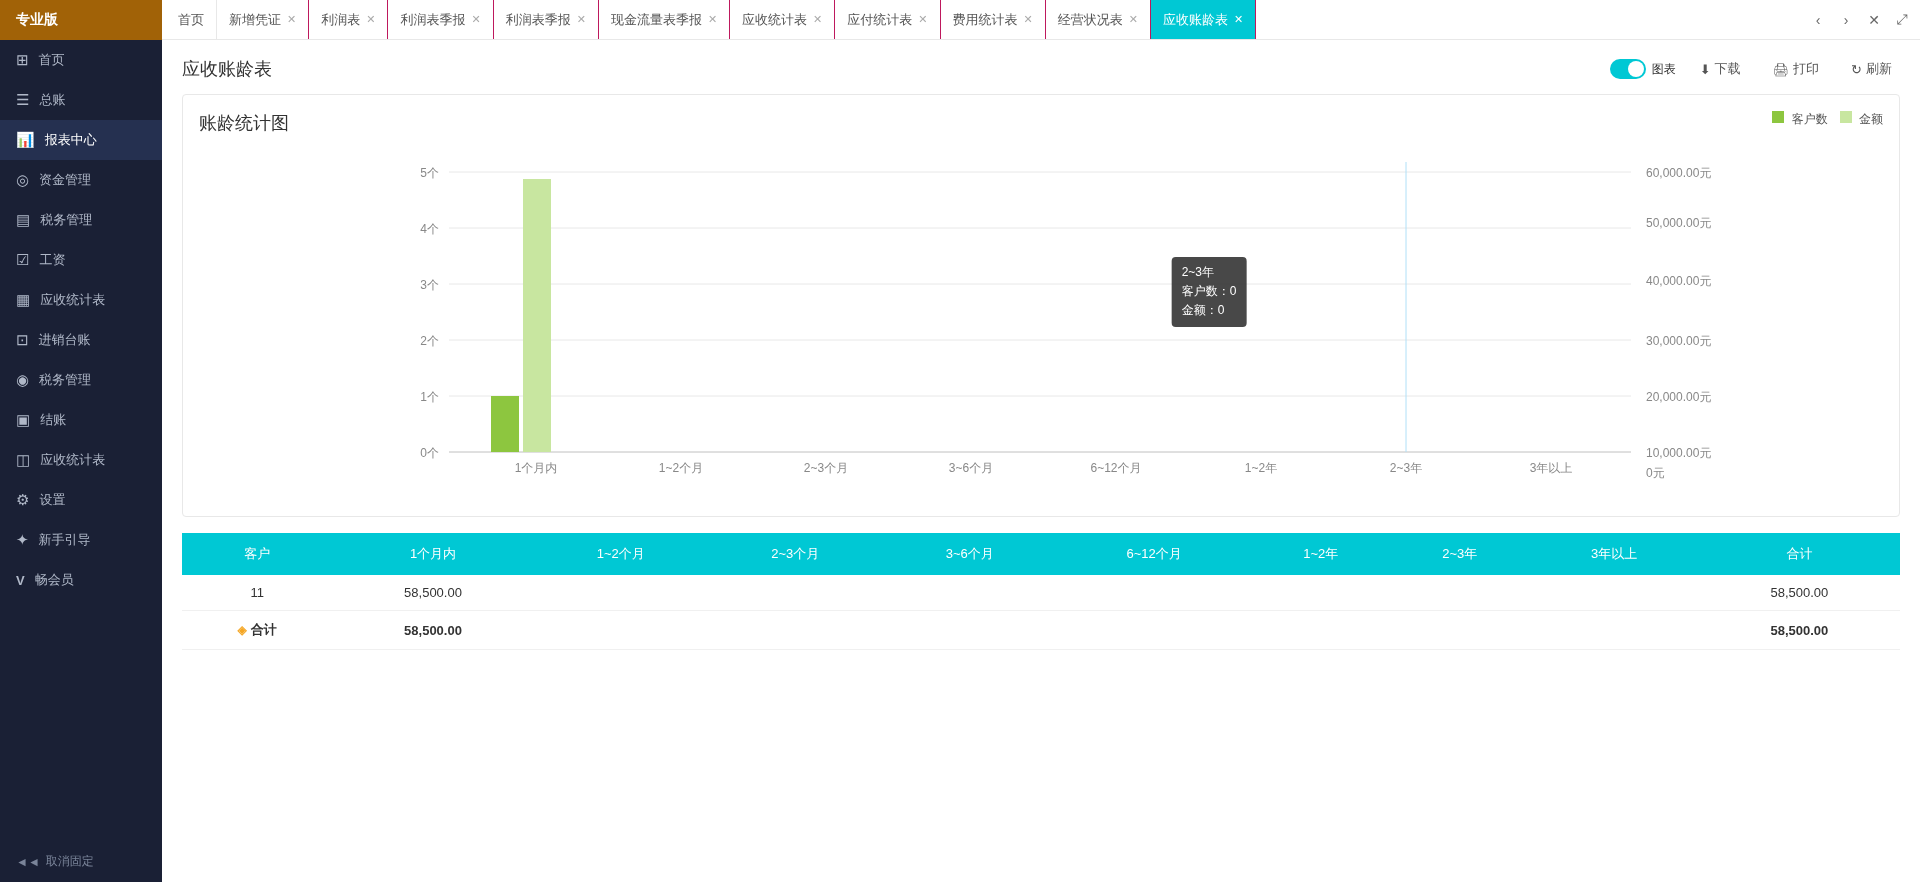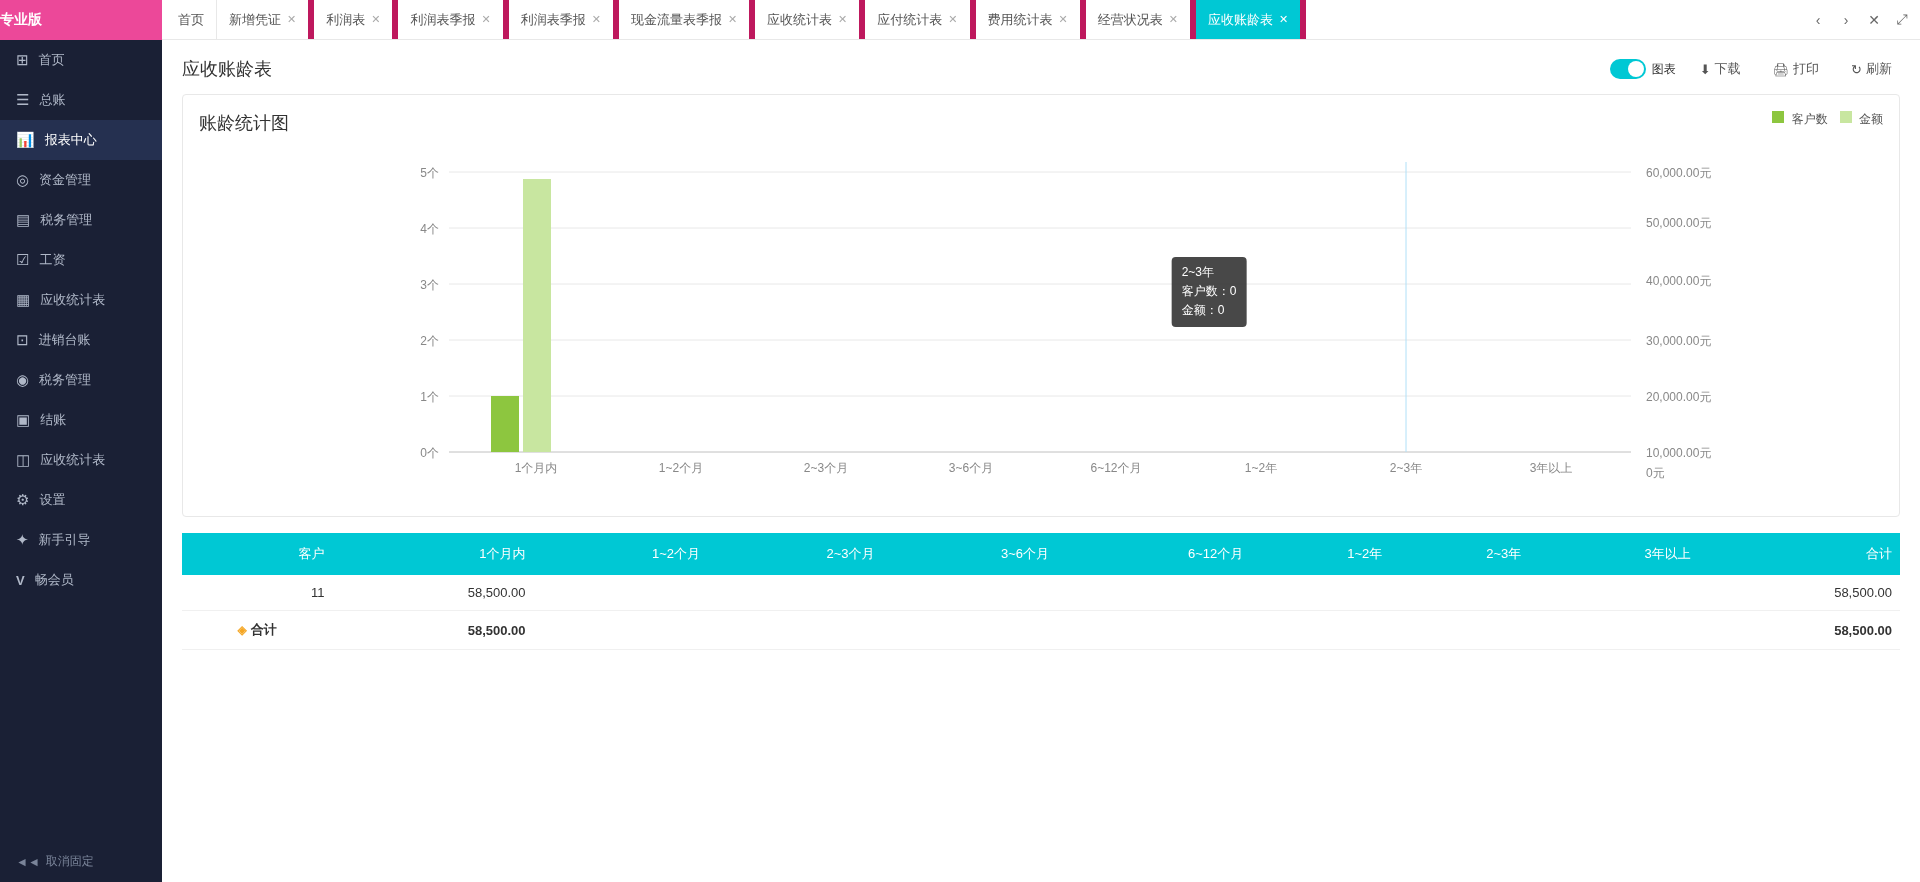--- a/index.html
+++ b/index.html
@@ -9,24 +9,25 @@
     .sidebar {
       width: 162px;
       background: #1a2035;
       color: #ccc;
       display: flex;
       flex-direction: column;
       flex-shrink: 0;
       height: 100%;
     }
     .sidebar-logo {
-      background: #ec4899;
+      background: #a16207;
       height: 40px;
       display: flex;
       align-items: center;
+      padding-left: 16px;
       color: white;
       font-size: 14px;
       font-weight: bold;
     }
     .sidebar-item {
       display: flex;
       align-items: center;
       padding: 11px 16px;
       cursor: pointer;
       color: #b0b8c8;
@@ -61,21 +62,21 @@
     }
     .tab {
       display: flex;
       align-items: center;
       padding: 0 12px;
       height: 40px;
       cursor: pointer;
       white-space: nowrap;
       font-size: 13px;
       color: #555;
-      border-right: 6px solid #be185d;
+      border-right: 1px solid #be185d;
       flex-shrink: 0;
     }
     .tab:first-child { border-right: 1px solid #e8e8e8; }
     .tab.active { background: #00c8d4; color: white; }
     .tab .close-icon { margin-left: 6px; font-size: 11px; color: #aaa; }
     .tab.active .close-icon { color: white; }
     .tab-nav-btns { display: flex; align-items: center; margin-left: auto; }
     .tab-nav-btn { width: 28px; height: 28px; display: flex; align-items: center; justify-content: center; cursor: pointer; color: #666; font-size: 14px; }
 
     
@@ -139,28 +140,28 @@
       pointer-events: none;
     }
 
     
     .table-section { margin: 0 20px; }
     .data-table { width: 100%; border-collapse: collapse; }
     .data-table th {
       background: #00c8d4;
       color: white;
       padding: 12px 8px;
-      text-align: right;
+      text-align: center;
       font-weight: 500;
       font-size: 13px;
       border: none;
     }
     .data-table td {
       padding: 10px 8px;
-      text-align: right;
+      text-align: center;
       font-size: 13px;
       color: #333;
       border-bottom: 1px solid #f0f0f0;
     }
     .total-row td { font-weight: bold; }
     .total-label { display: flex; align-items: center; justify-content: center; gap: 4px; }
     .total-icon { color: #f5a623; font-size: 12px; }
   </style>
 </head>
 <body>

